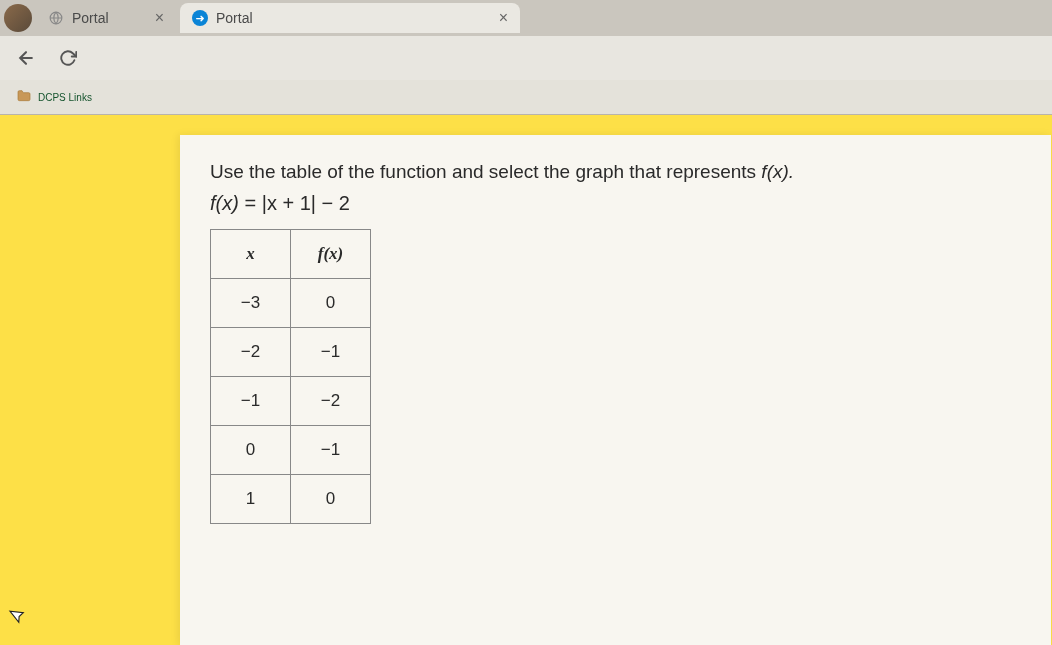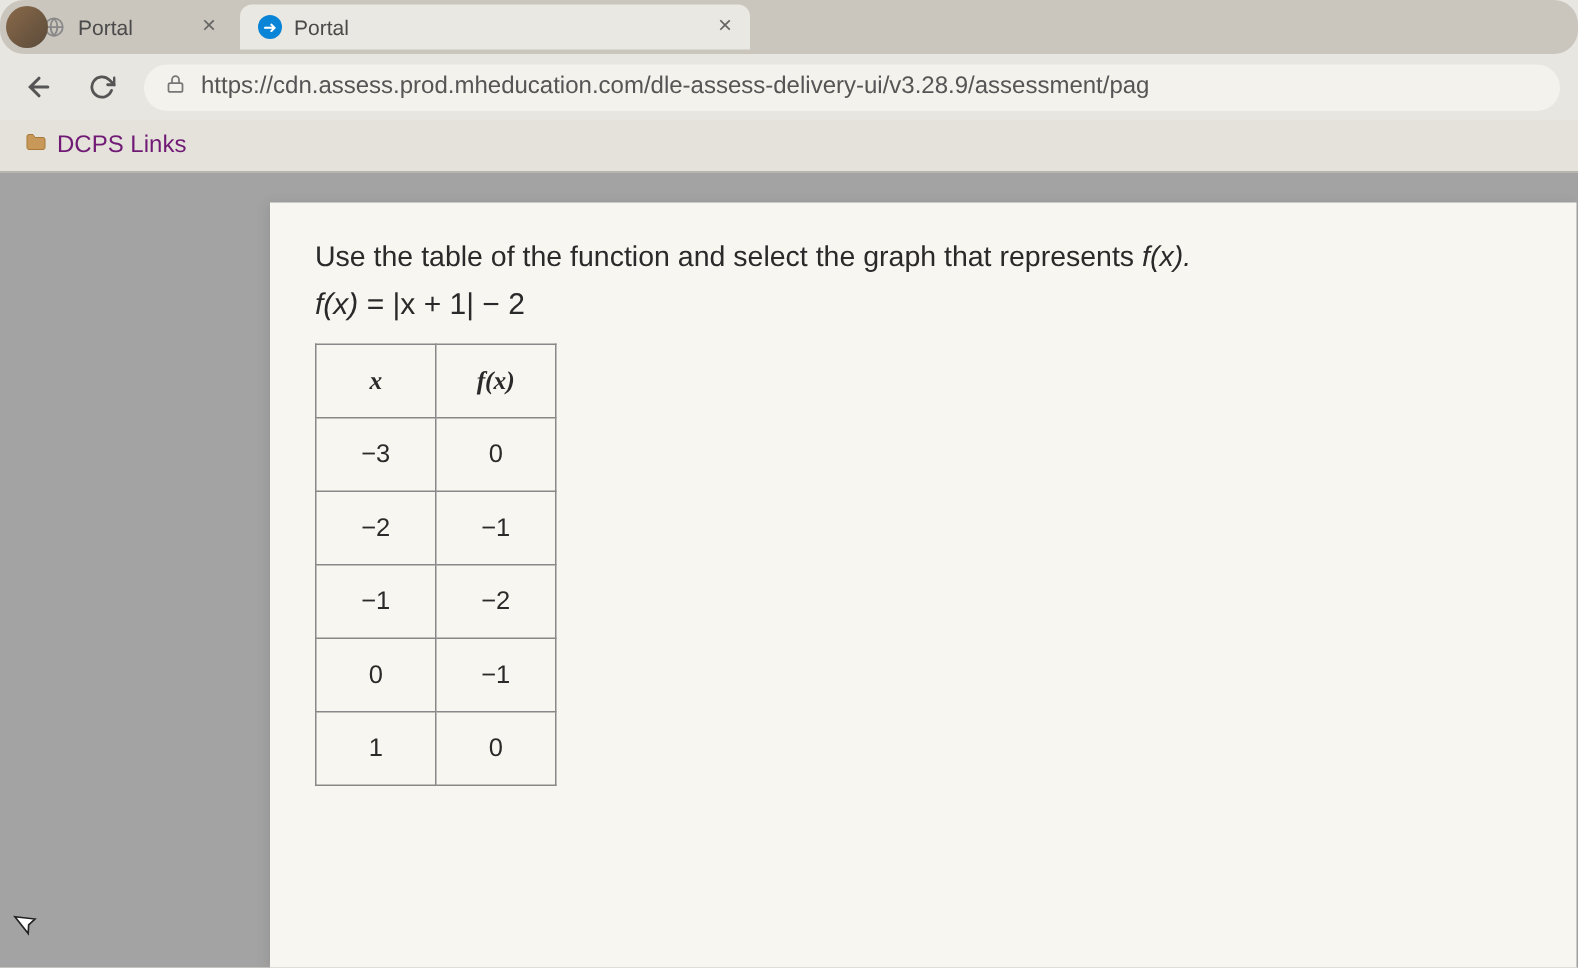--- a/index.html
+++ b/index.html
@@ -13,22 +13,21 @@
     }
     .browser-chrome {
       background: #e8e6e0;
       border-bottom: 1px solid #b8b4ac;
     }
     .tab-bar {
       display: flex;
       align-items: center;
       height: 36px;
       background: #cac6be;
-      padding-left: 16px;
-      border-radius: 16px;
+      padding-left: 36px;
     }
     .tab {
       display: flex;
       align-items: center;
       padding: 6px 12px;
       border-radius: 8px 8px 0 0;
       margin-right: 4px;
       font-size: 14px;
       color: #4a4a4a;
       gap: 8px;
@@ -81,35 +80,35 @@
     }
     .lock-icon {
       color: #777;
     }
     .bookmarks-bar {
       display: flex;
       align-items: center;
       height: 34px;
       padding: 0 16px;
       background: #e4e2da;
-      font-size: 16px;
-      color: #701a75;
+      font-size: 10px;
+      color: #14532d;
       gap: 8px;
     }
     .bookmark-item {
       display: flex;
       align-items: center;
       gap: 6px;
       cursor: pointer;
     }
     .folder-icon {
       color: #b88a4a;
     }
     .content-area {
-      background: #a3a3a3;
+      background: #fde047;
       padding: 20px 1px 0 180px;
       height: calc(100% - 114px);
     }
     .content-card {
       background: #f8f6f0;
       padding: 24px 30px;
       height: 100%;
       box-shadow: -2px 0 8px rgba(0,0,0,0.08);
     }
     .prompt-text {
@@ -209,29 +208,20 @@
       <svg width="20" height="20" viewBox="0 0 24 24" fill="none" stroke="#555" stroke-width="2.5" stroke-linecap="round">
           <path d="M19 12H5M12 19l-7-7 7-7"></path>
         </svg>
     </div>
     <div class="nav-btn">
       <svg width="18" height="18" viewBox="0 0 24 24" fill="none" stroke="#555" stroke-width="2.5" stroke-linecap="round">
           <path d="M23 4v6h-6"></path>
           <path d="M20.49 15a9 9 0 11-2.12-9.36L23 10"></path>
         </svg>
     </div>
-    <div class="url-bar">
-      <span class="lock-icon">
-        <svg width="14" height="14" viewBox="0 0 24 24" fill="none" stroke="#777" stroke-width="2">
-            <rect x="4" y="11" width="16" height="10" rx="2"></rect>
-            <path d="M8 11V7a4 4 0 018 0v4"></path>
-          </svg>
-      </span>
-      <span>https://cdn.assess.prod.mheducation.com/dle-assess-delivery-ui/v3.28.9/assessment/pag</span>
-    </div>
   </div>
 
   <div class="bookmarks-bar">
     <div class="bookmark-item">
       <span class="folder-icon">
         <svg width="16" height="16" viewBox="0 0 24 24" fill="#c89858" stroke="#a87838" stroke-width="1">
             <path d="M3 6a2 2 0 012-2h4l2 3h8a2 2 0 012 2v8a2 2 0 01-2 2H5a2 2 0 01-2-2V6z"></path>
           </svg>
       </span>
       <span>DCPS Links</span>

